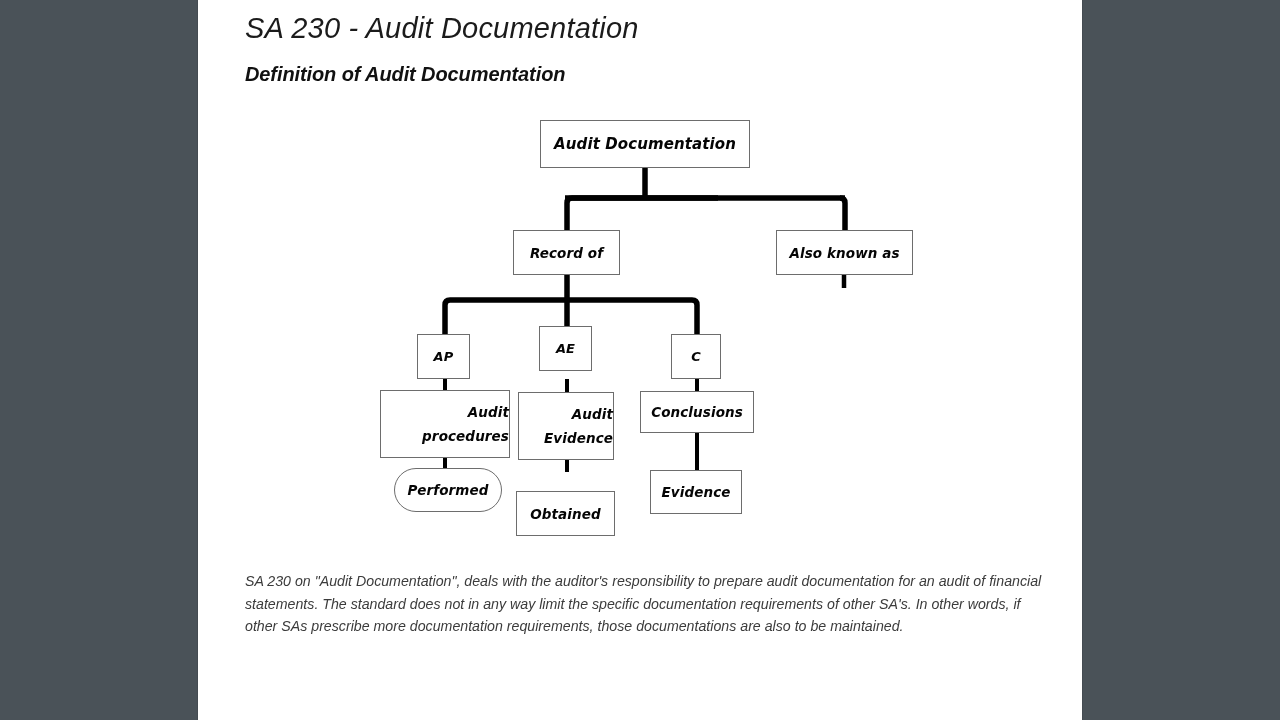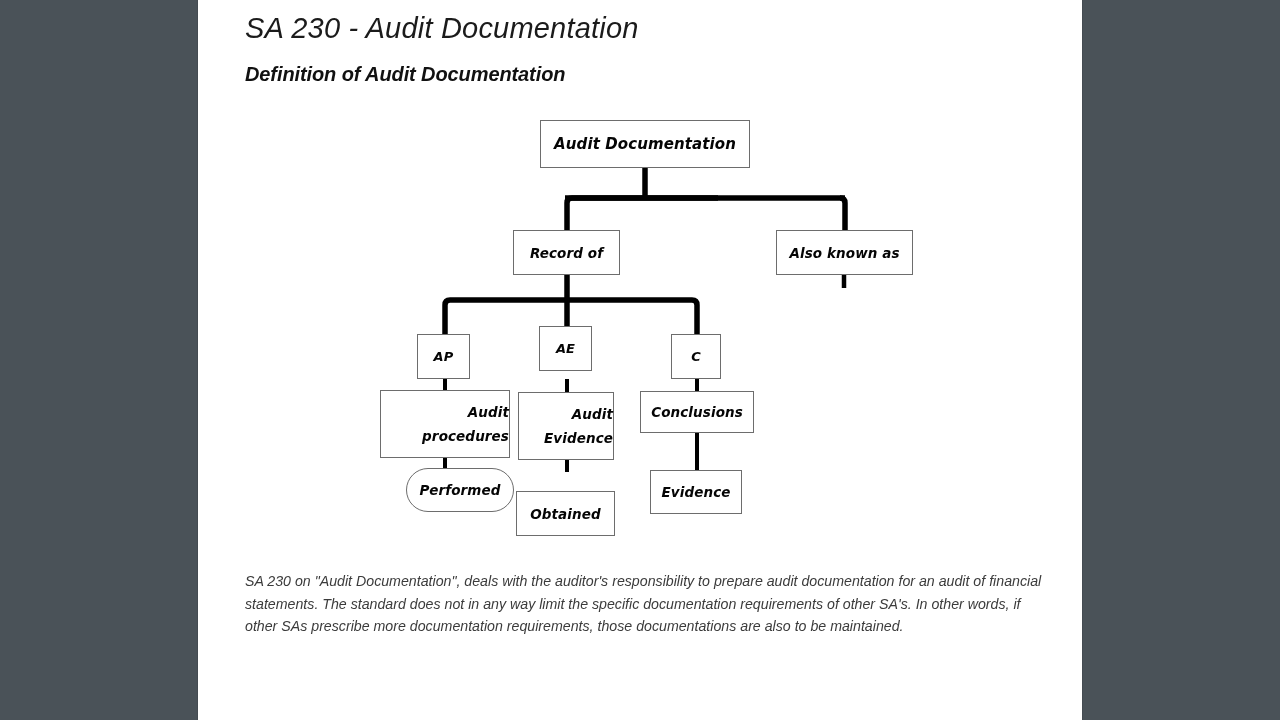--- a/index.html
+++ b/index.html
@@ -168,21 +168,21 @@
       <div class="node small" style="left:341px; top:326px; width:53px; height:45px;">AE</div>
 
       <div class="node small" style="left:473px; top:334px; width:50px; height:45px;">C</div>
 
       <div class="node two-line" style="left:182px; top:390px; width:130px; height:68px;">Audit procedures</div>
 
       <div class="node two-line" style="left:320px; top:392px; width:96px; height:68px;">Audit Evidence</div>
 
       <div class="node" style="left:442px; top:391px; width:114px; height:42px;">Conclusions</div>
 
-      <div class="node" style="left:208px; top:468px; width:108px; height:44px;border-radius:22px;">Performed</div>
+      <div class="node" style="left:196px; top:468px; width:108px; height:44px;border-radius:22px;">Performed</div>
 
       <div class="node" style="left:318px; top:472px; width:99px; height:45px;margin-top:19px;">Obtained</div>
 
       <div class="node" style="left:452px; top:470px; width:92px; height:44px;">Evidence</div>
 
     </div>
 
     <div class="body-paragraph">SA 230 on "Audit Documentation", deals with the auditor's responsibility to prepare audit documentation for an audit of financial statements. The standard does not in any way limit the specific documentation requirements of other SA's. In other words, if other SAs prescribe more documentation requirements, those documentations are also to be maintained.</div>
 
   </div>

